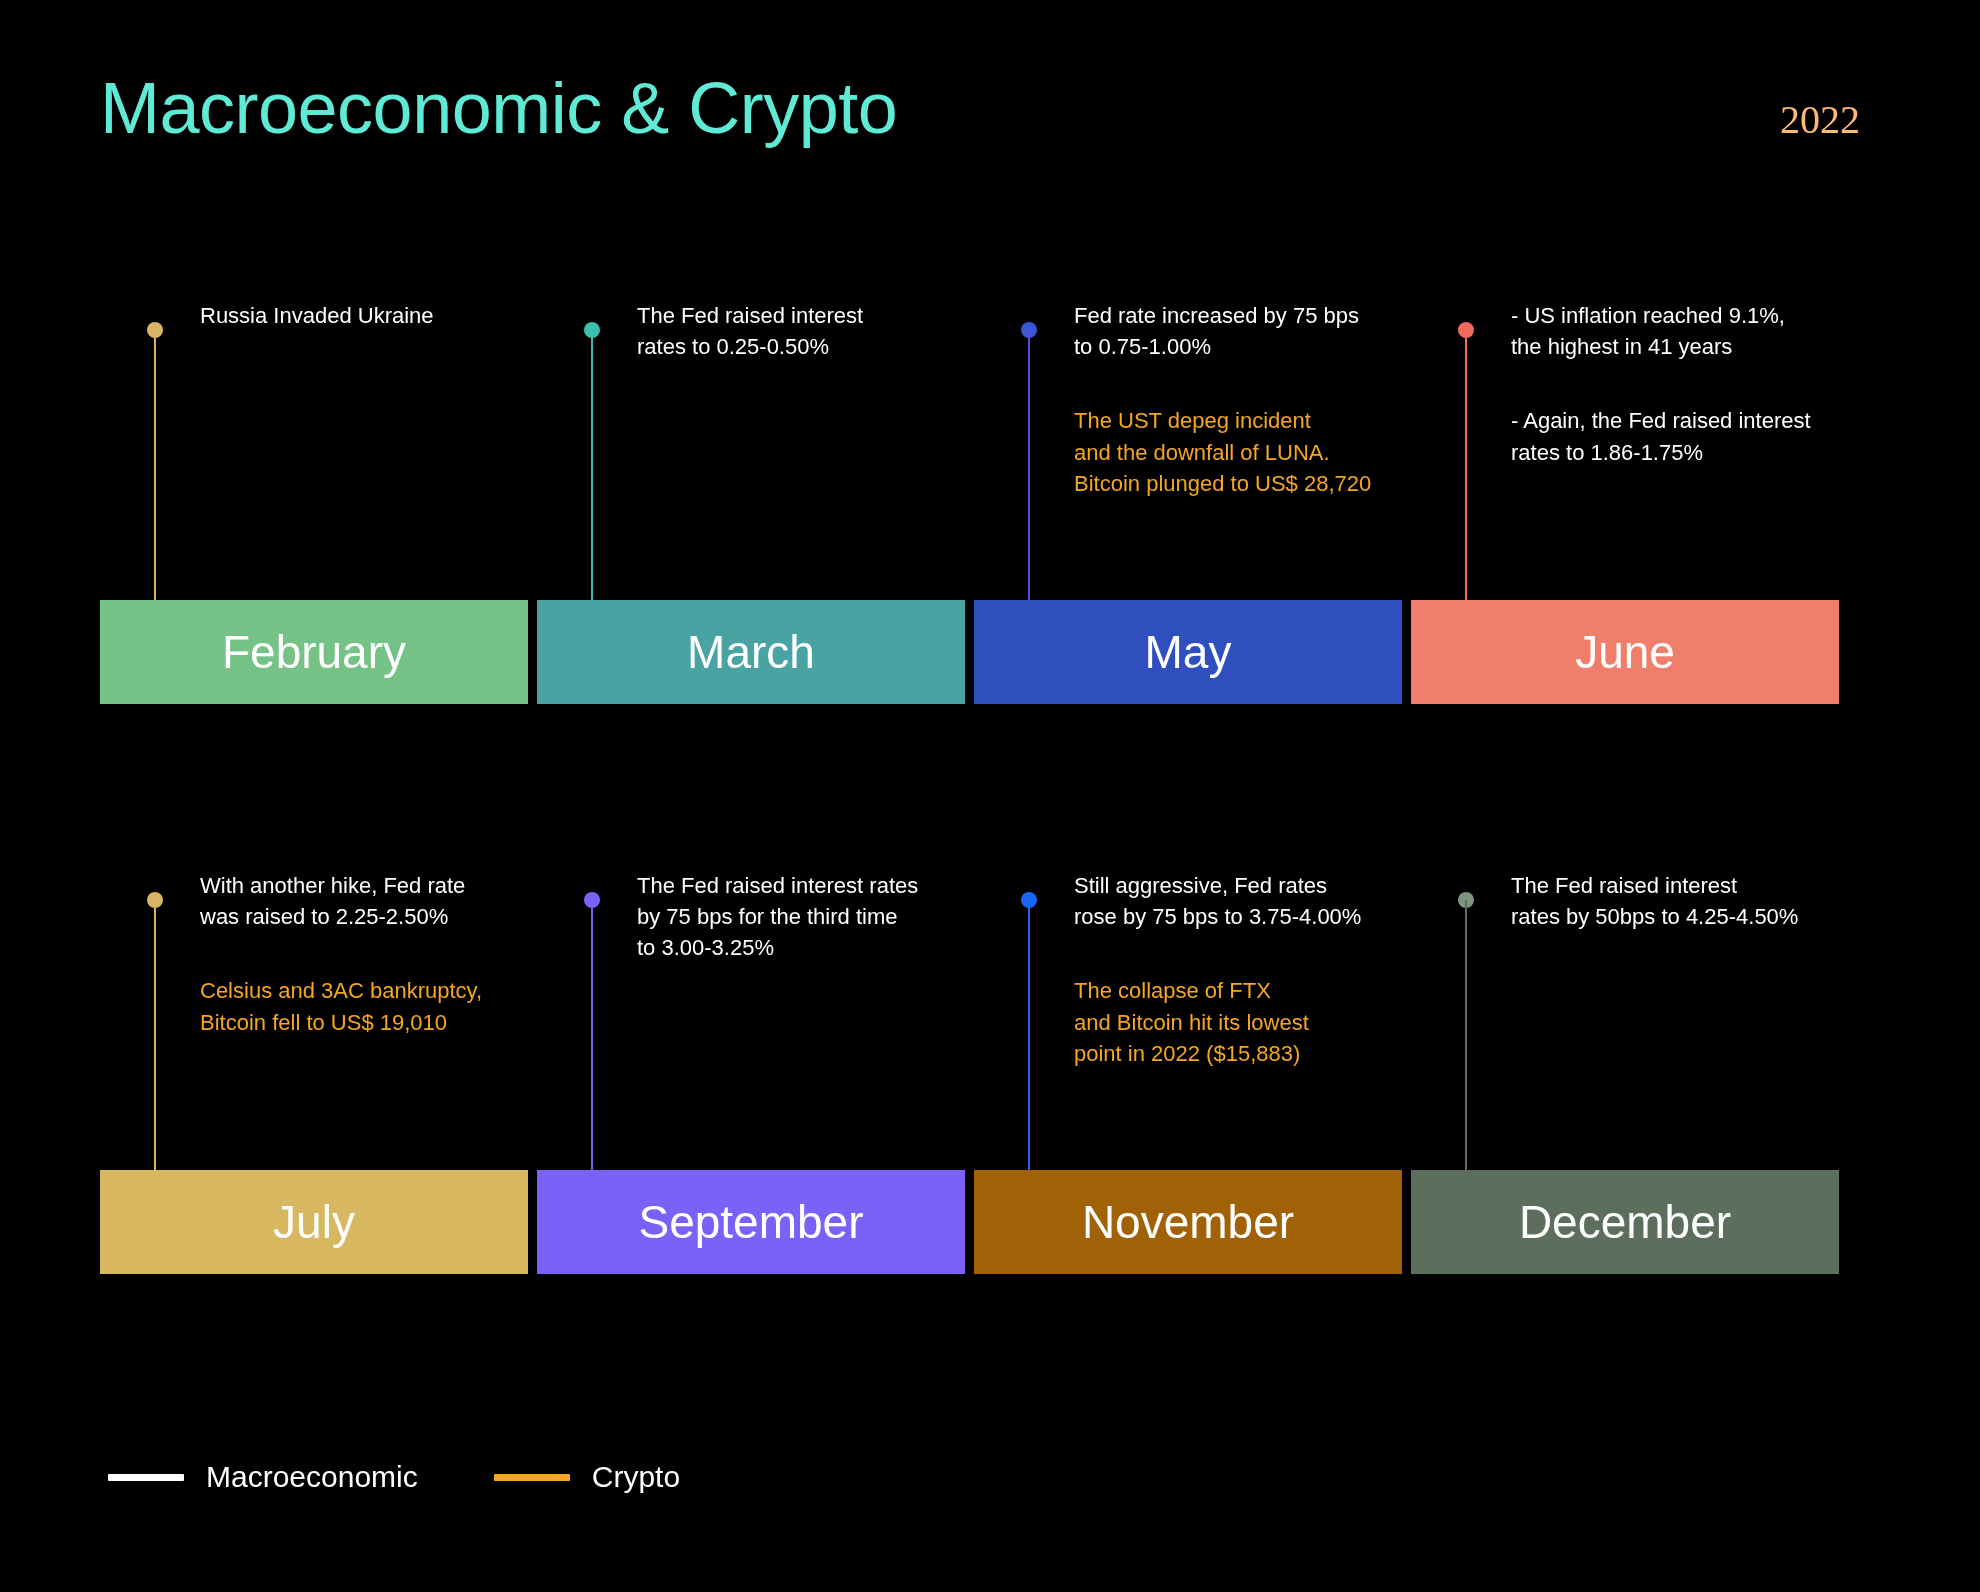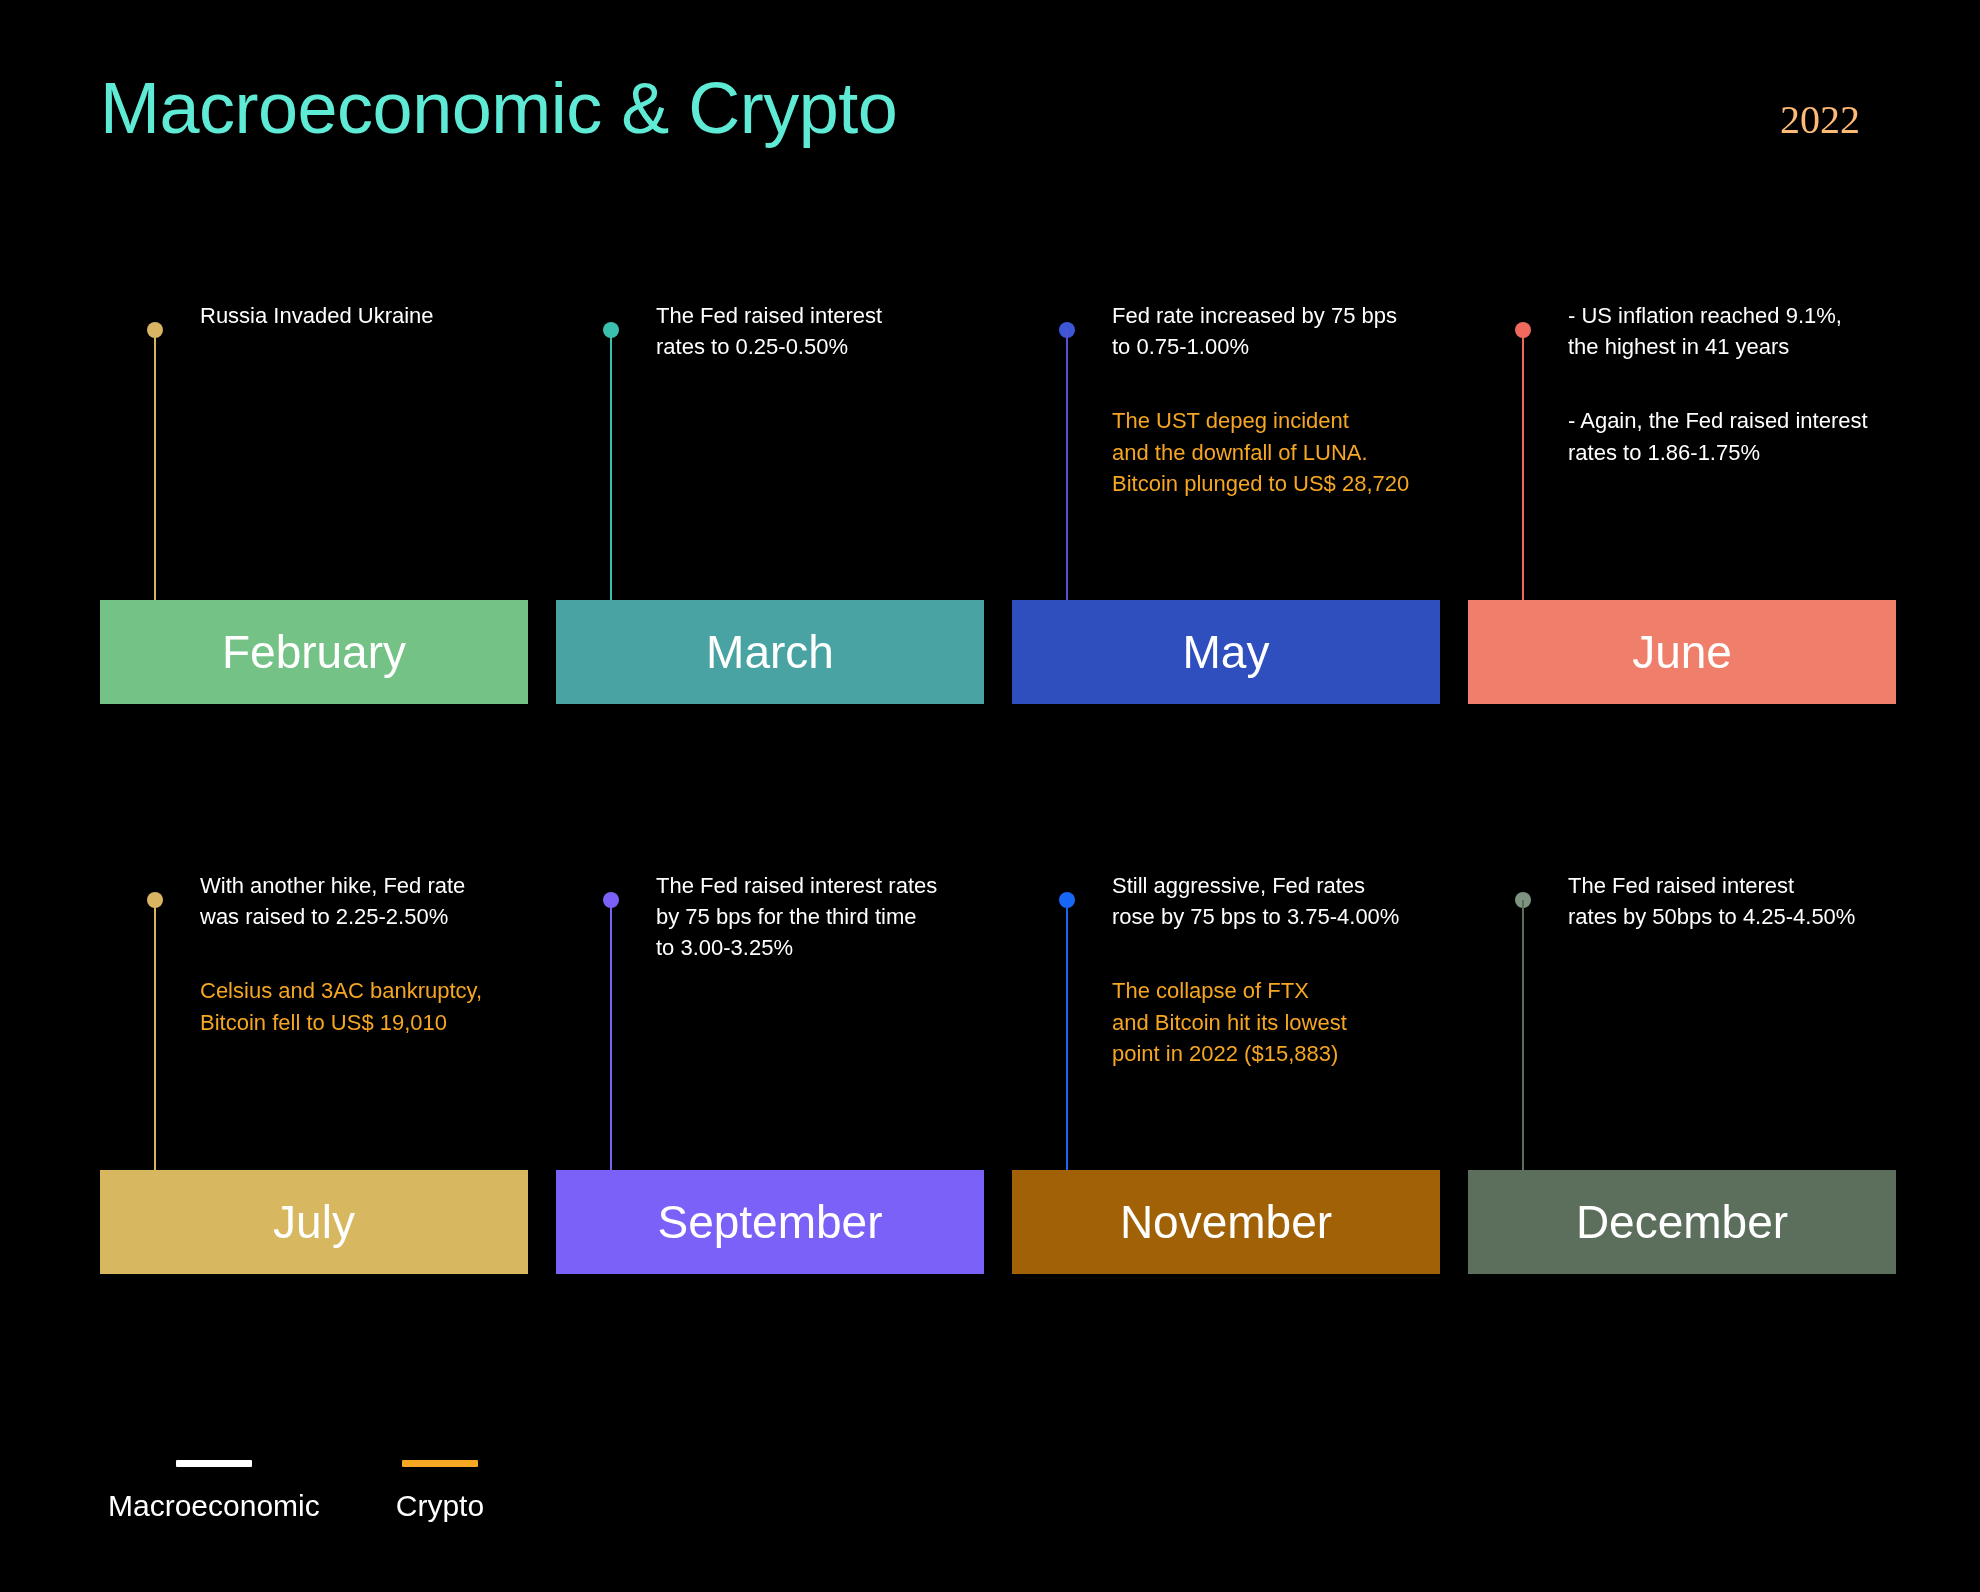--- a/index.html
+++ b/index.html
@@ -50,21 +50,21 @@
     padding-right: 20px;
     font-family: Liberation Serif, serif;
   }
 
   
   .row {
     position: absolute;
     left: 100px;
     width: 1780px;
     display: flex;
-    gap: 28px;
+    gap: 9px;
   }
   .row-1 { top: 300px; }
   .row-2 { top: 870px; }
 
   .month-col {
     position: relative;
     width: 428px;
     flex: 0 0 428px;
   }
 
@@ -134,21 +134,20 @@
     left: 108px;
     top: 1460px;
     display: flex;
     align-items: center;
     gap: 76px;
   }
   .legend-item {
     display: flex;
     align-items: center;
     gap: 22px;
-    flex-direction: column;
   }
   .legend-swatch {
     width: 76px;
     height: 7px;
     border-radius: 1px;
     display: block;
   }
   .legend-label {
     font-size: 30px;
     color: #ffffff;

